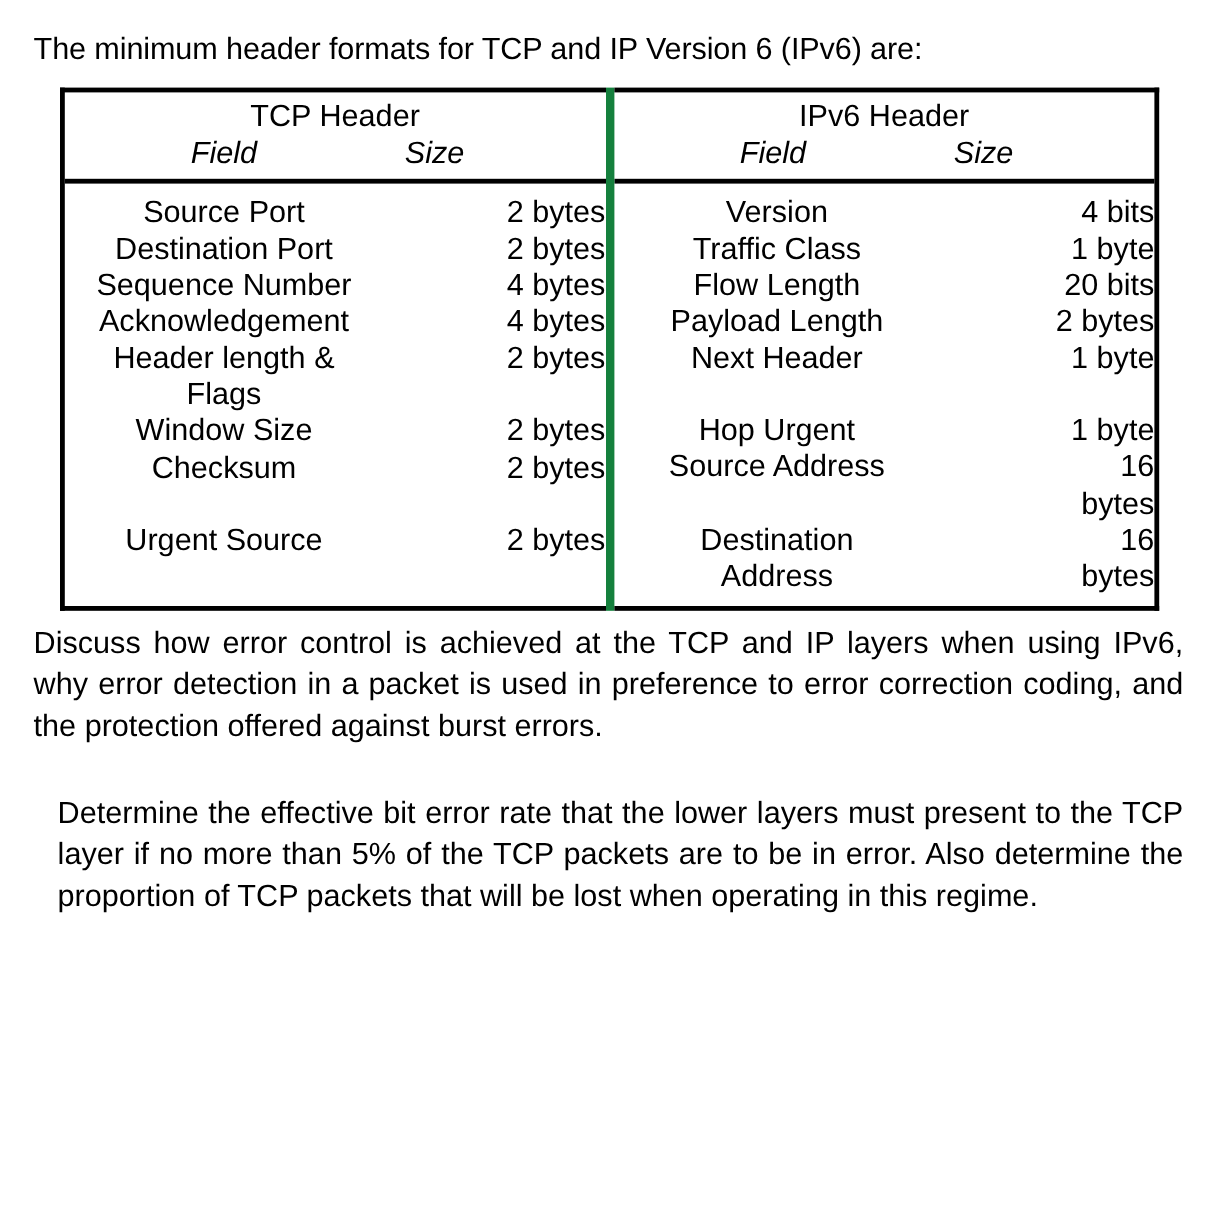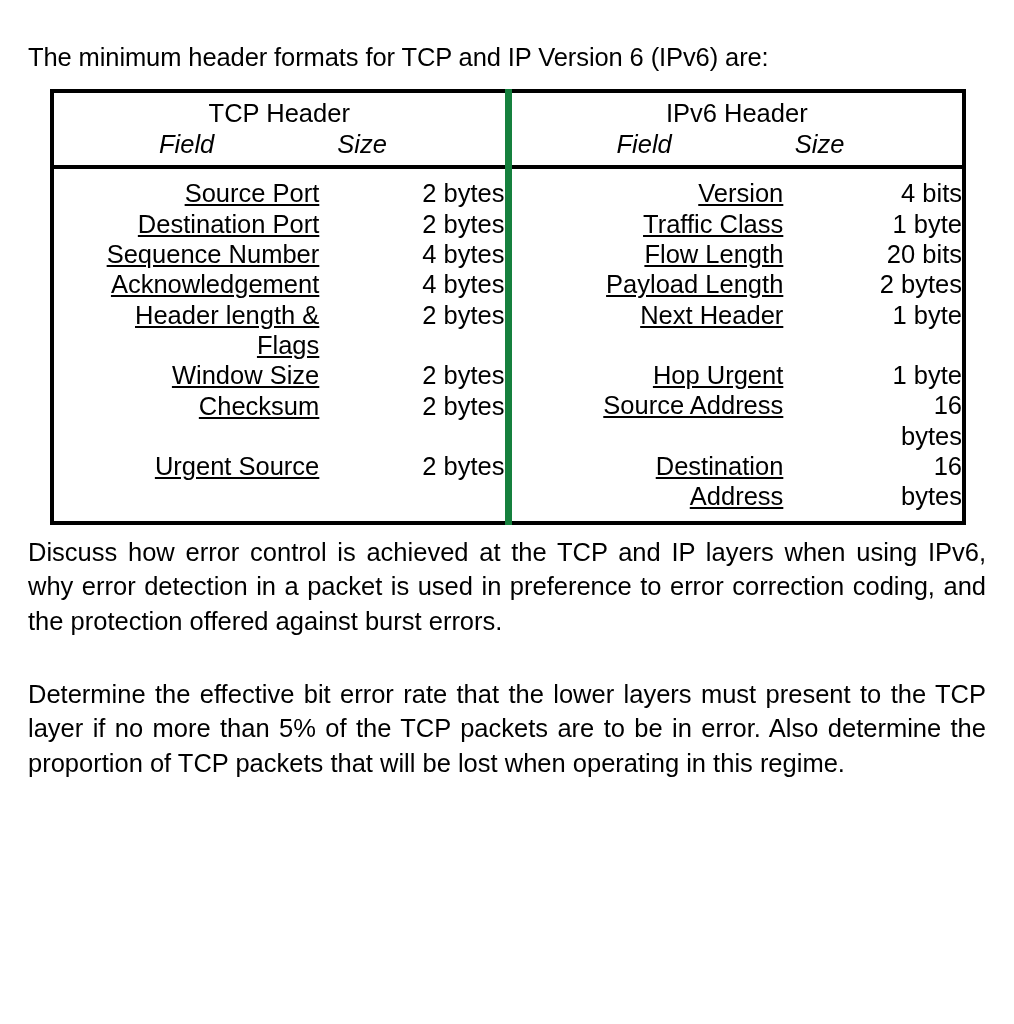--- a/index.html
+++ b/index.html
@@ -12,21 +12,21 @@
     height: 1024px;
     font-family: "Liberation Sans", sans-serif;
     color: #000000;
     overflow: hidden;
   }
   .page {
     width: 1014px;
     height: 996px;
     position: relative;
     box-sizing: border-box;
-    padding: 42px 28px 0 28px;
+    padding: 26px 28px 0 28px;
   }
   .intro {
     font-size: 25.5px;
     line-height: 1.18;
     letter-spacing: -0.1px;
     margin: 0 0 17px 0;
   }
   .table-wrap {
     margin: 0 0 0 22px;
     width: 916px;
@@ -78,24 +78,23 @@
     padding: 9px 0 9px 0;
   }
   .row {
     display: flex;
     font-size: 25.5px;
     line-height: 1.19;
     min-height: 30px;
   }
   .cell-field {
     flex: 0 0 62%;
-    text-align: right;
+    text-align: center;
     padding-right: 14px;
     box-sizing: border-box;
-    text-decoration: underline;
   }
   .cell-size {
     flex: 1 1 auto;
     text-align: right;
     padding-left: 4px;
     box-sizing: border-box;
   }
   .panel-right .cell-field {
     flex: 0 0 63%;
     padding-right: 12px;
@@ -108,20 +107,21 @@
     line-height: 1.36;
     text-align: justify;
     text-justify: inter-word;
     margin: 0;
   }
   .para.first {
     margin-top: 10px;
   }
   .para.second {
     margin-top: 38px;
+    margin-left: 20px;
   }
 </style>
 </head>
 <body>
 
 <div class="page">
 
   <p class="intro">The minimum header formats for TCP and IP Version 6 (IPv6) are:</p>
 
   <div class="table-wrap">

